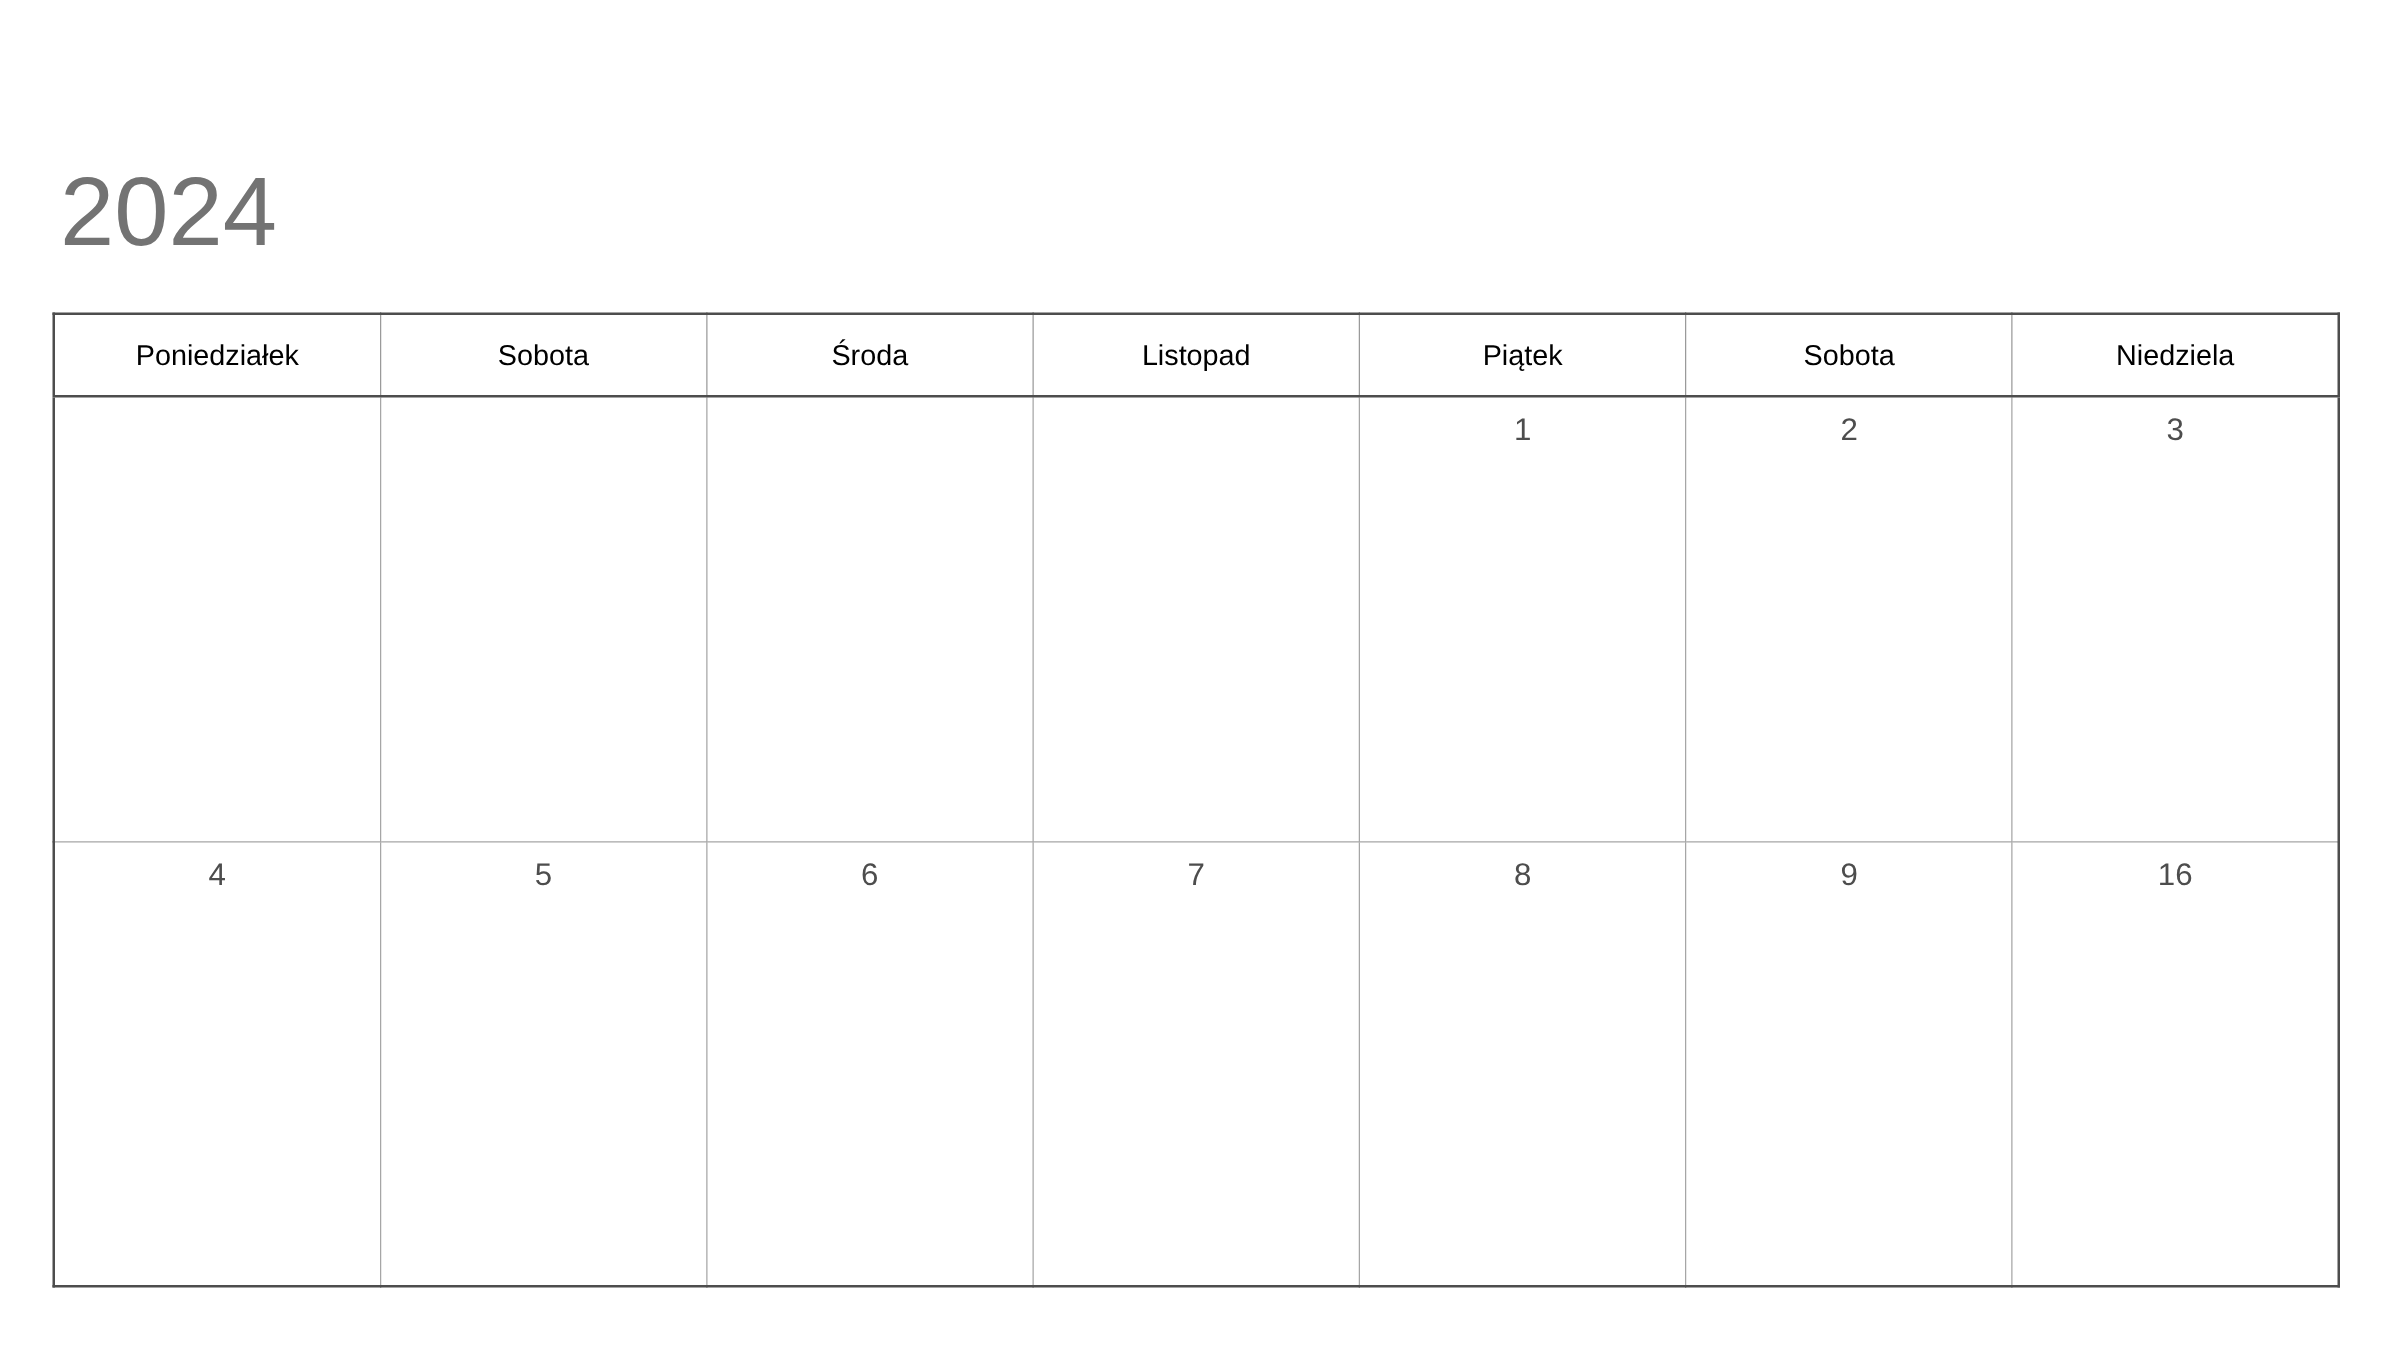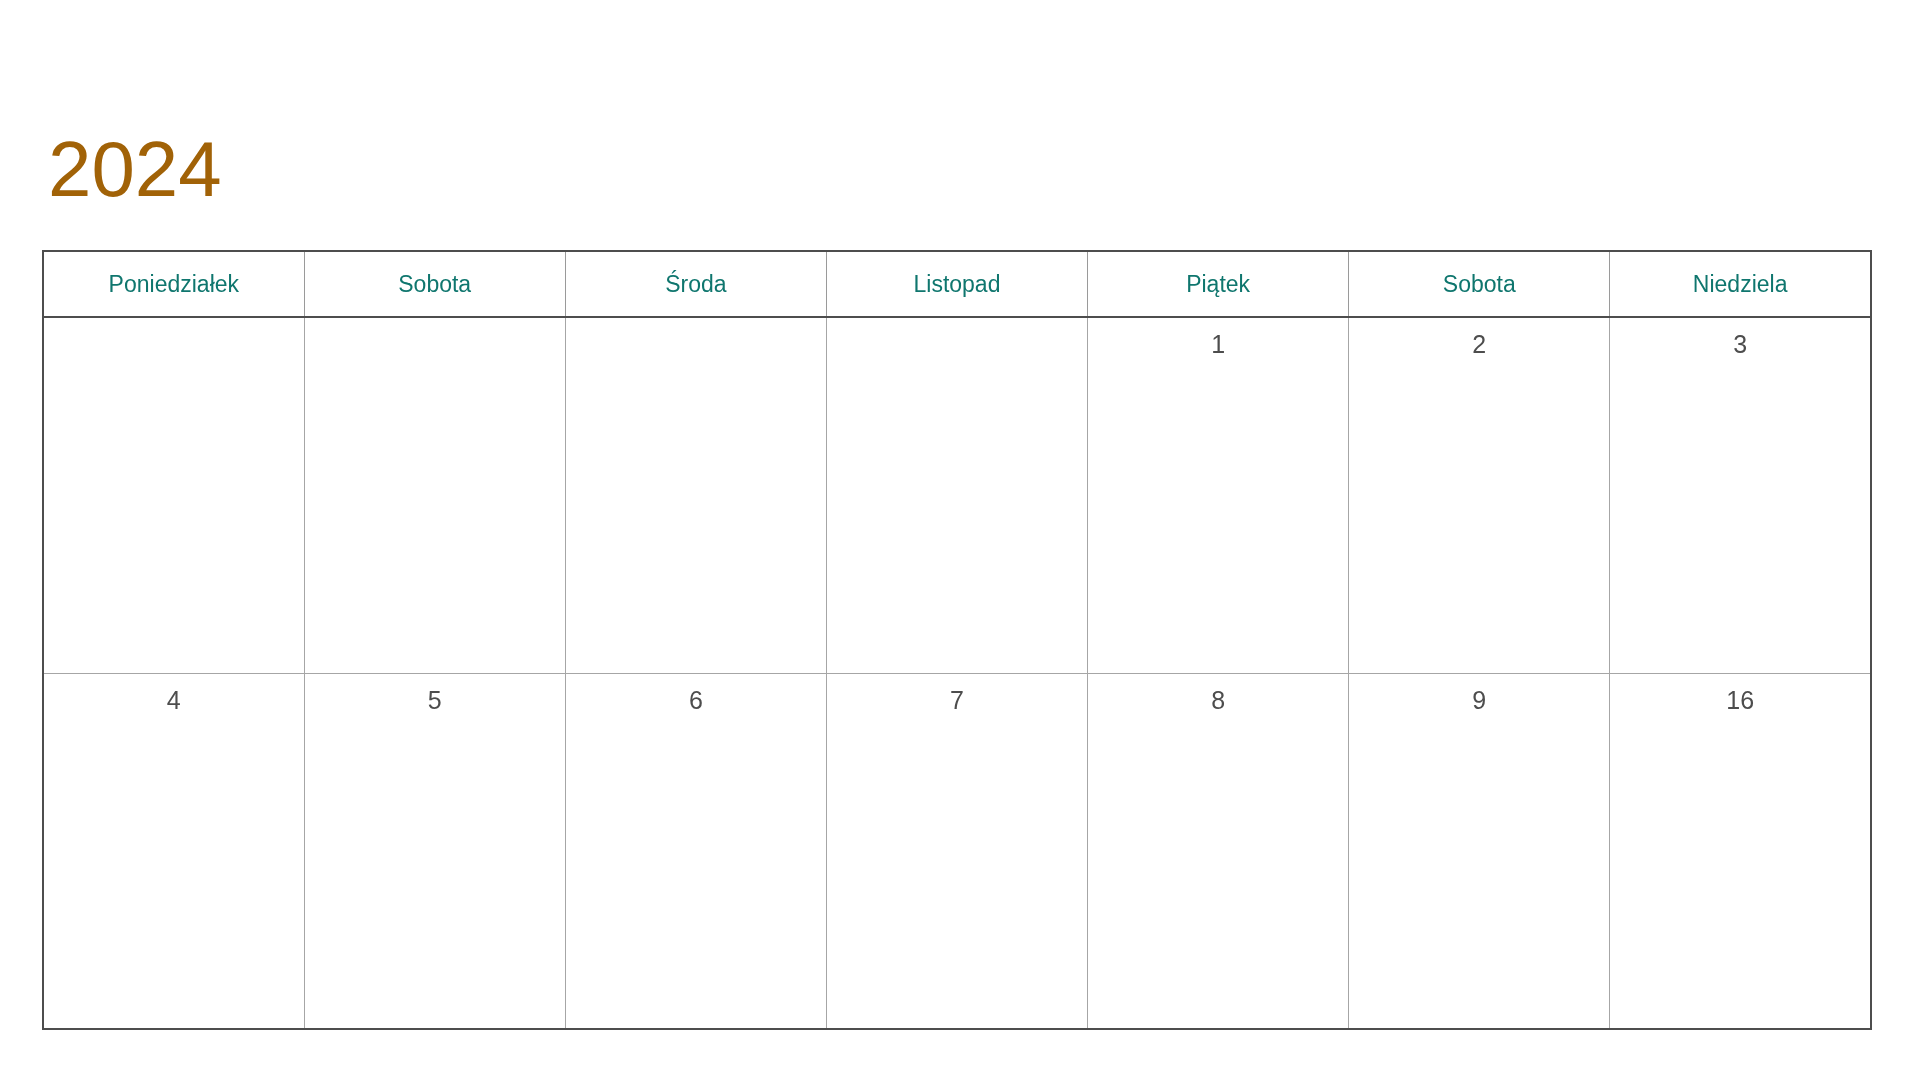--- a/index.html
+++ b/index.html
@@ -38,42 +38,42 @@
     letter-spacing: -2px;
     color: #555555;
     margin: 0;
     padding-bottom: 14px;
     white-space: nowrap;
   }
   .year-title {
     font-size: 78px;
     line-height: 1;
     font-weight: 400;
-    color: #a16207;
+    color: #737373;
     margin: 0;
     padding-bottom: 42px;
     padding-right: 12px;
     letter-spacing: 0px;
     white-space: nowrap;
   }
   
   .calendar {
     margin: 0 48px 0 42px;
     border: 2px solid #4d4d4d;
     border-collapse: collapse;
     width: calc(100% - 90px);
     height: 780px;
     table-layout: fixed;
   }
   .calendar th {
     border: 1px solid #9a9a9a;
     border-top: none;
     font-weight: 400;
     font-size: 23px;
-    color: #0f766e;
+    color: #000000;
     height: 62px;
     vertical-align: middle;
     text-align: center;
   }
   .calendar thead tr {
     border-bottom: 2px solid #4d4d4d;
   }
   .calendar thead th:first-child { border-left: none; }
   .calendar thead th:last-child { border-right: none; }
   .calendar td {

